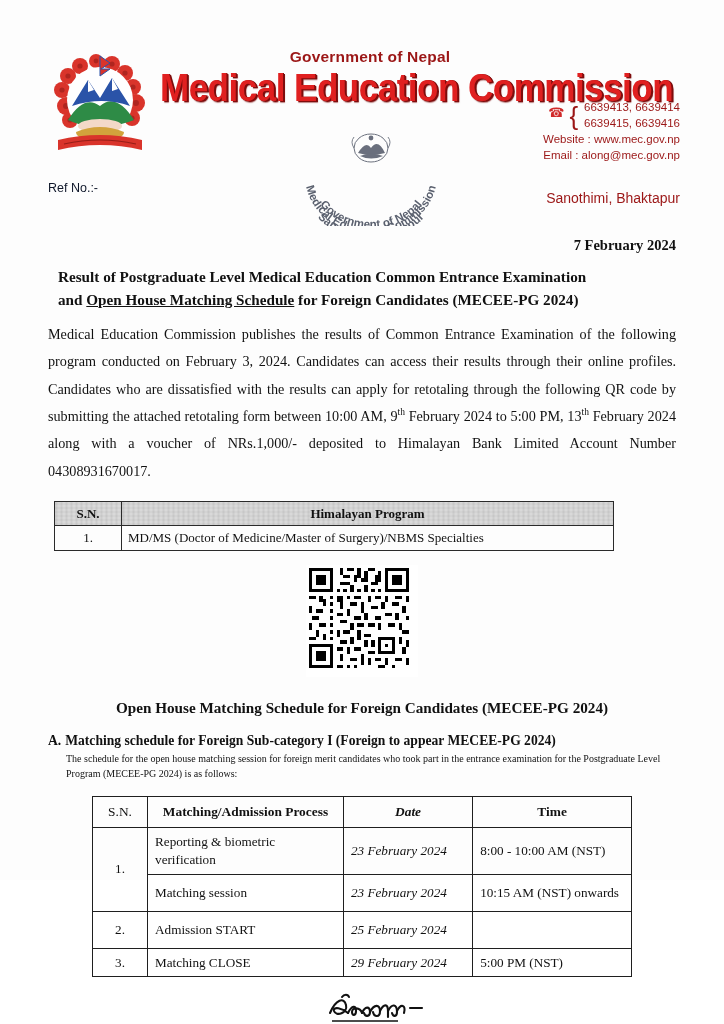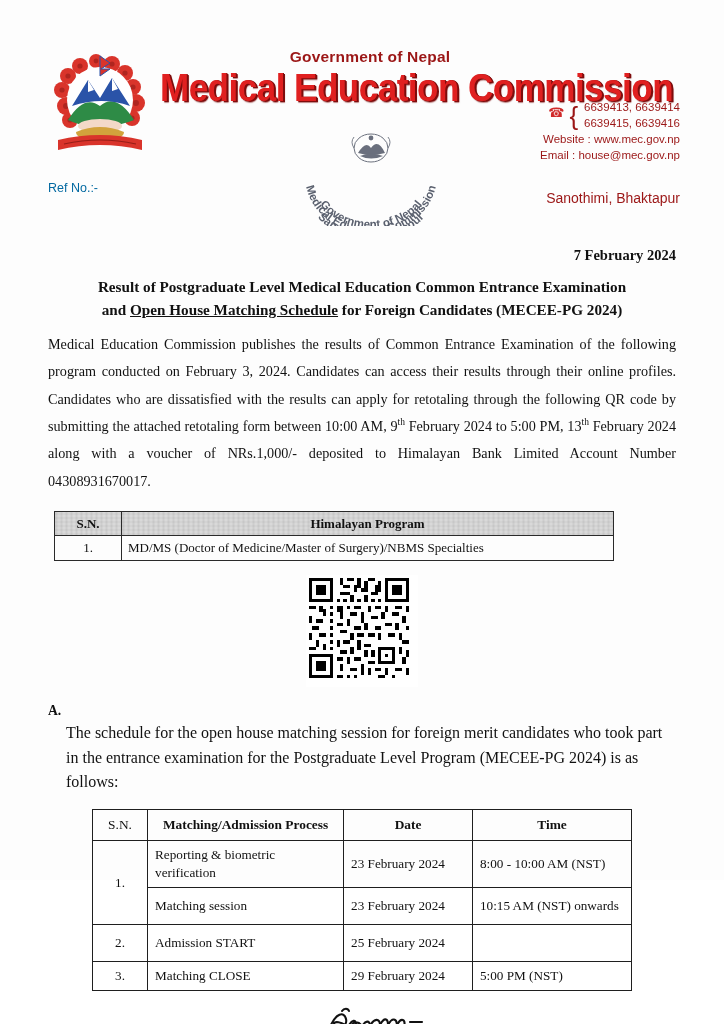--- a/index.html
+++ b/index.html
@@ -115,21 +115,21 @@
     color: #9b1616;
     white-space: nowrap;
   }
 
   .ref-no {
     position: absolute;
     left: 48px;
     top: 181px;
     font-family: "Liberation Sans", sans-serif;
     font-size: 12.5px;
-    color: #0369a1;
+    color: #0f172a;
   }
 
   
   .stamp {
     position: absolute;
     left: 296px;
     top: 126px;
     width: 150px;
     height: 100px;
     opacity: 0.78;
@@ -141,25 +141,24 @@
     left: 0;
     top: 215px;
     width: 724px;
   }
 
   .doc-date-top {
     text-align: right;
     padding-right: 48px;
     font-weight: bold;
     font-size: 14.5px;
-    margin-top: 32px;
+    margin-top: 22px;
   }
 
   .main-title {
-    text-align: center;
     font-weight: bold;
     font-size: 15.2px;
     line-height: 1.52;
     margin: 11px 58px 0 58px;
   }
   .u { text-decoration: underline; }
 
   .para {
     margin: 10px 48px 16px 48px;
     font-size: 14.2px;
@@ -215,21 +214,21 @@
     margin: 16px 48px 0 48px;
     font-size: 13.6px;
     font-weight: bold;
     display: flex;
     gap: 4px;
   }
   .sub-a .letter { flex: 0 0 auto; }
 
   .sub-a-body {
     margin: 2px 48px 0 66px;
-    font-size: 16px;
+    font-size: 10px;
     line-height: 1.55;
     text-align: left;
     font-family: Liberation Serif, serif;
   }
 
   
   .sched-table {
     margin: 14px auto 0 auto;
     border-collapse: collapse;
     width: 540px;
@@ -241,21 +240,21 @@
     line-height: 1.35;
   }
   .sched-table thead th {
     font-weight: bold;
     text-align: center;
     font-size: 13.4px;
     padding: 6px 7px;
   }
   .sched-table .c-sn    { width: 44px;  text-align: center; font-weight: normal; }
   .sched-table .c-proc  { width: 196px; }
-  .sched-table .c-date  { width: 130px; }
+  .sched-table .c-date  { width: 130px; font-style: italic; }
   .sched-table .c-time  { width: 168px; }
   .sched-table td.c-sn  { text-align: center; }
   .sched-table .tall td { height: 26px; }
 
   
   .signature-block {
     position: relative;
     height: 72px;
     margin-top: 8px;
   }
@@ -330,21 +329,21 @@
     <div class="contacts">
       <div class="phone-row">
         <span class="phone-icon">☎</span>
         <span class="brace">{</span>
         <span class="phone-nums">
           <span style="display:block">6639413, 6639414</span>
           <span style="display:block">6639415, 6639416</span>
         </span>
       </div>
       <div class="web-line">Website : www.mec.gov.np</div>
-      <div class="email-line">Email : house@mec.gov.np</div>
+      <div class="email-line">Email : along@mec.gov.np</div>
     </div>
 
     <div class="address">Sanothimi, Bhaktapur</div>
     <div class="ref-no">Ref No.:-</div>
 
     <div class="stamp">
       <svg viewBox="0 0 150 100" width="150" height="100" aria-hidden="true">
         <defs>
           <path id="arc1" d="M 14 50 A 61 52 0 0 0 136 50" fill="none"></path>
           <path id="arc2" d="M 9 50 A 66 58 0 0 0 141 50" fill="none"></path>
@@ -529,23 +528,25 @@
             <rect x="8" y="28" width="2" height="1"></rect>
               <rect x="11" y="28" width="1" height="1"></rect>
             <rect x="13" y="28" width="1" height="1"></rect>
               <rect x="20" y="28" width="2" height="1"></rect>
             <rect x="24" y="28" width="1" height="1"></rect>
           </g>
         </svg>
       </div>
     </div>
 
+    <div class="section-title">Open House Matching Schedule for Foreign Candidates (MECEE-PG 2024)</div>
 
     <div class="sub-a">
       <span class="letter">A.</span>
+      <span>Matching schedule for Foreign Sub-category I (Foreign to appear MECEE-PG 2024)</span>
     </div>
     <div class="sub-a-body">The schedule for the open house matching session for foreign merit candidates who took part in the entrance examination for the Postgraduate Level Program (MECEE-PG 2024) is as follows:</div>
 
     <table class="sched-table">
       <thead>
         <tr>
           <th class="c-sn">S.N.</th>
           <th class="c-proc">Matching/Admission Process</th>
           <th class="c-date">Date</th>
           <th class="c-time">Time</th>

